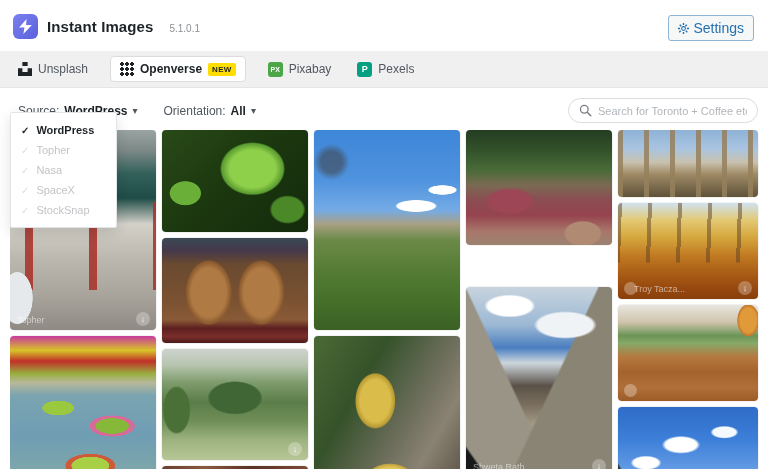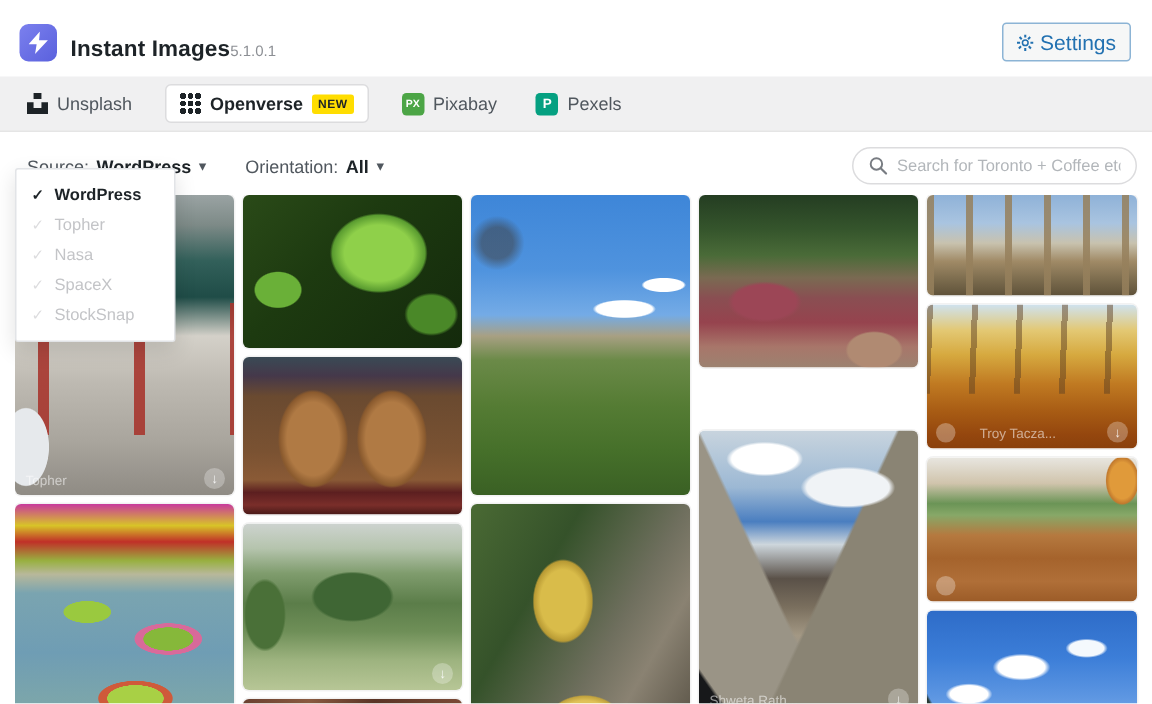--- a/index.html
+++ b/index.html
@@ -1,28 +1,28 @@
 <!DOCTYPE html>
 <html><head>
 <meta charset="utf-8">
 <style>
   * { margin:0; padding:0; box-sizing:border-box; }
   html,body { width:768px; height:469px; overflow:hidden; background:#fff;
     font-family:"Liberation Sans", sans-serif; }
   .app { position:relative; width:768px; height:469px; background:#fff; }
 
   
-  header { display:flex; align-items:flex-end; padding:12px 8px 10px 13px; background:#fff; }
+  header { display:flex; align-items:center; padding:12px 8px 10px 13px; background:#fff; }
   .logo { width:25px; height:25px; border-radius:6px; flex:0 0 25px;
     background:linear-gradient(135deg,#7b80ee,#5a61dd);
     display:flex; align-items:center; justify-content:center; }
   .head-text { margin-left:9px; flex:1; }
   .title-row { display:flex; align-items:baseline; }
   .title-row h1 { font-size:15px; font-weight:700; color:#1d2327; letter-spacing:.1px; }
-  .version { font-size:10px; color:#8c8f94; margin-left:0; }
+  .version { font-size:10px; color:#8c8f94; margin-left:16px; }
   .subtitle { font-size:11px; color:#50575e; margin-top:2px; }
   .subtitle a { color:#2271b1; text-decoration:underline; cursor:pointer; }
   .settings { display:flex; align-items:center; gap:4px; margin:3px 6px 0 0;
     background:#f6f7f7; border:1px solid #8cb4d5; border-radius:3px;
     color:#2271b1; font-size:14px; padding:4px 9px; cursor:pointer;
     font-family:"Liberation Sans", sans-serif; }
 
   
   .tabs { height:37px; background:#f0f0f1; border-bottom:1px solid #e5e5e5;
     display:flex; align-items:center; padding-left:18px; gap:26px; }
@@ -71,21 +71,21 @@
 
   
   .grid { position:absolute; left:10px; right:8px; top:130px; bottom:0;
     display:flex; gap:6px; overflow:hidden; background:#fff; }
   .col { display:flex; flex-direction:column; gap:6px; width:146px; flex:0 0 146px; }
   .col:last-child { width:140px; flex:0 0 140px; }
   .ph { position:relative; border-radius:4px; overflow:hidden; width:100%;
     box-shadow:0 0 0 1px rgba(0,0,0,.05); cursor:pointer; flex:0 0 auto; }
   .attr { position:absolute; left:7px; bottom:5px; font-size:9px;
     color:rgba(255,255,255,.55); white-space:nowrap; overflow:hidden; max-width:70%; }
-  .attr.with-av { left:35px; }
+  .attr.with-av { left:16px; }
   .dl { position:absolute; right:6px; bottom:4px; width:14px; height:14px;
     border-radius:50%; background:rgba(255,255,255,.28); color:rgba(255,255,255,.85);
     font-size:9px; line-height:14px; text-align:center; }
   .av { position:absolute; left:6px; bottom:4px; width:13px; height:13px;
     border-radius:50%; background:rgba(255,255,255,.3); }
 
   
   .p-arcade { background:
     radial-gradient(ellipse 26px 44px at 5% 84%, #e6e9ec 0 58%, transparent 60%),
     repeating-linear-gradient(90deg, transparent 0 15px, rgba(167,51,43,.88) 15px 23px, transparent 23px 64px) 0 64%/100% 44% no-repeat,

